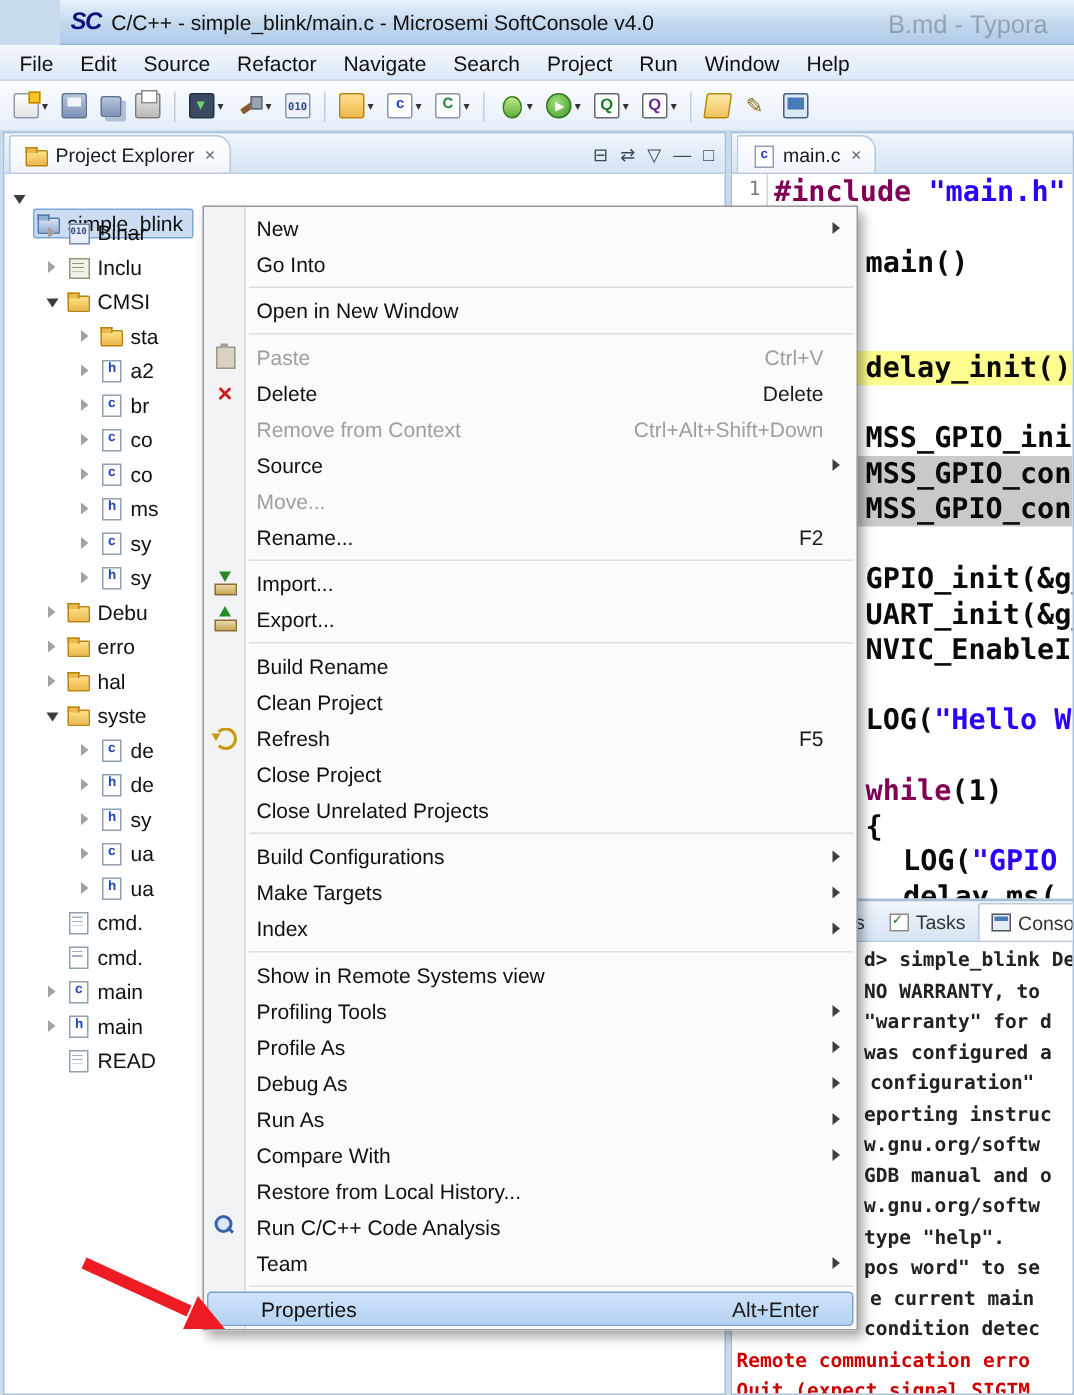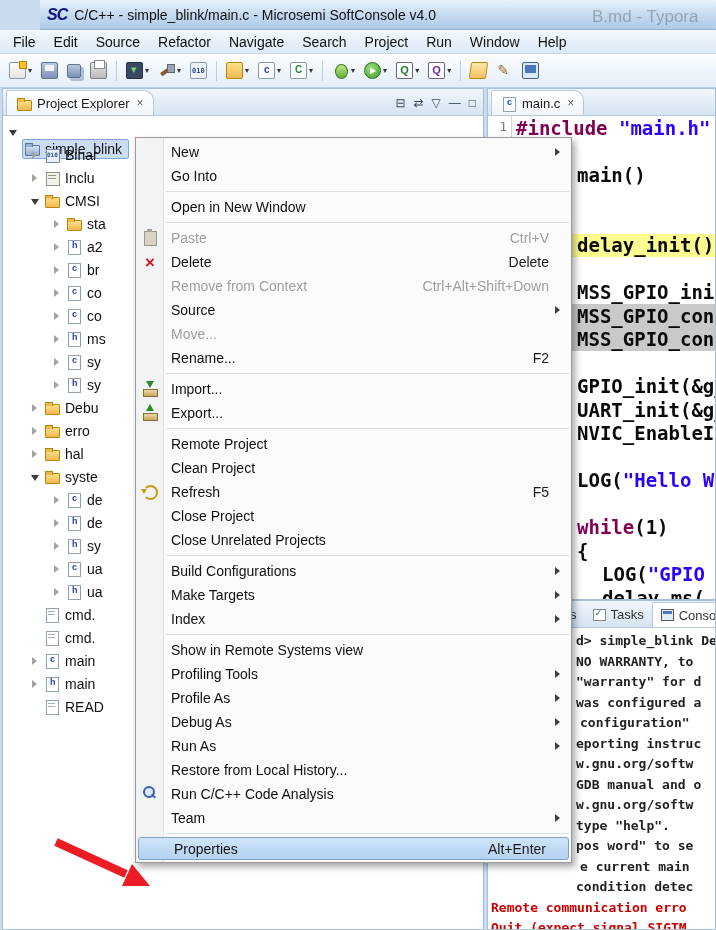--- a/index.html
+++ b/index.html
@@ -569,21 +569,21 @@
         <span class="mi-icon ic-import"></span>
         <span class="mlabel">Import...</span>
       </div>
       <div class="mrow">
         <span class="mi-icon ic-export"></span>
         <span class="mlabel">Export...</span>
       </div>
       <div class="msep"></div>
       <div class="mrow">
         <span class="mi-icon"></span>
-        <span class="mlabel">Remote Project</span>
+        <span class="mlabel">Build Rename</span>
       </div>
       <div class="mrow">
         <span class="mi-icon"></span>
         <span class="mlabel">Clean Project</span>
       </div>
       <div class="mrow">
         <span class="mi-icon ic-refresh"></span>
         <span class="mlabel">Refresh</span>
         <span class="mshort">F5</span>
       </div>
@@ -627,20 +627,25 @@
         <span class="marrow"></span>
       </div>
       <div class="mrow">
         <span class="mi-icon"></span>
         <span class="mlabel">Debug As</span>
         <span class="marrow"></span>
       </div>
       <div class="mrow">
         <span class="mi-icon"></span>
         <span class="mlabel">Run As</span>
+        <span class="marrow"></span>
+      </div>
+      <div class="mrow">
+        <span class="mi-icon"></span>
+        <span class="mlabel">Compare With</span>
         <span class="marrow"></span>
       </div>
       <div class="mrow">
         <span class="mi-icon"></span>
         <span class="mlabel">Restore from Local History...</span>
       </div>
       <div class="mrow">
         <span class="mi-icon ic-analysis"></span>
         <span class="mlabel">Run C/C++ Code Analysis</span>
       </div>

